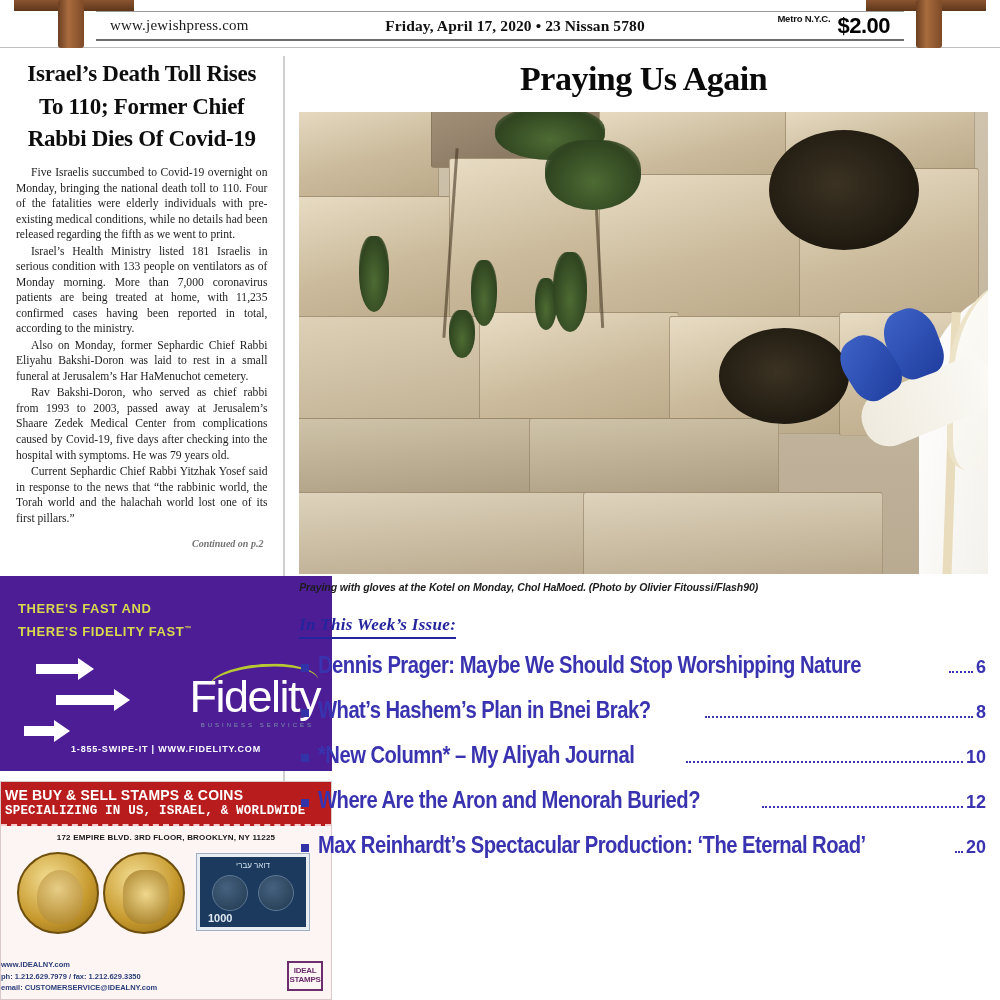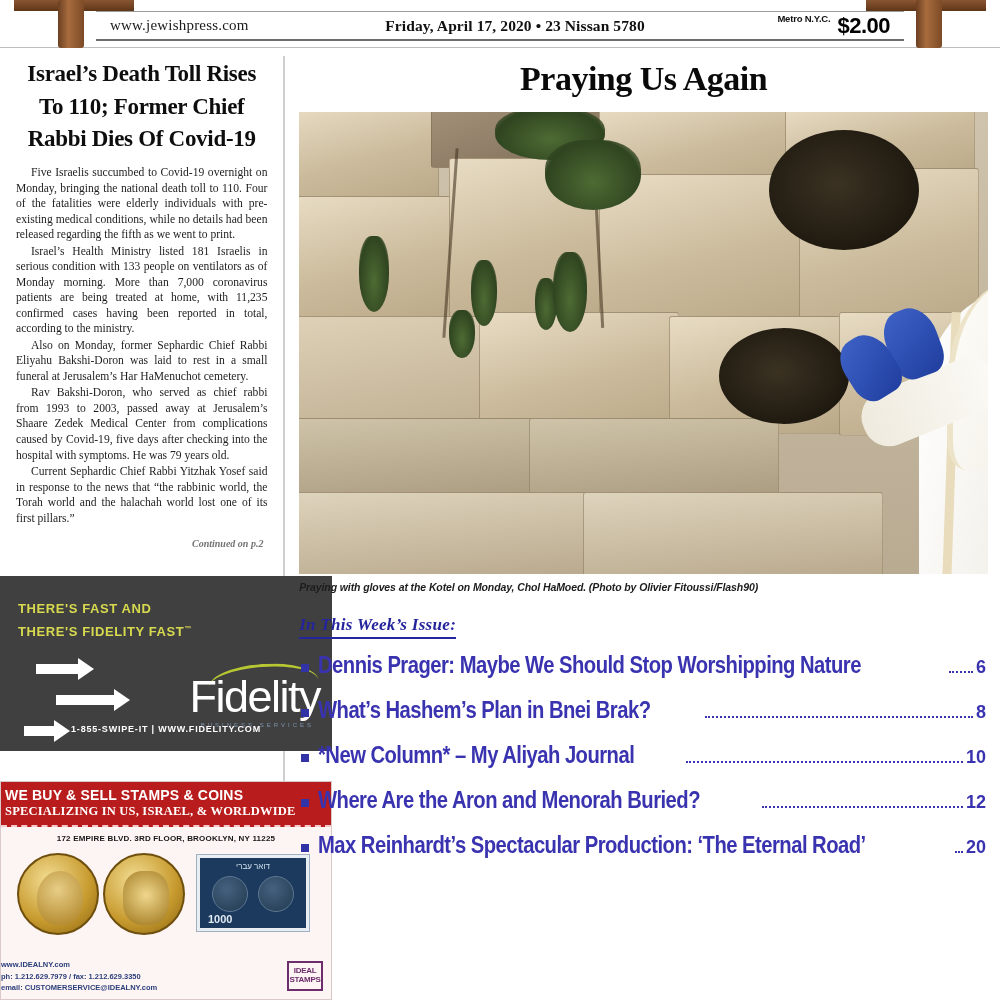--- a/index.html
+++ b/index.html
@@ -100,22 +100,22 @@
     text-align: right;
     font-family: "Liberation Serif", serif;
     font-style: italic; font-weight: bold;
     font-size: 10px; color: #737373;
     padding-right: 4px;
   }
 
   
   .ad-fidelity {
     position: absolute; left: 0; top: 528px;
-    width: 332px; height: 175px;
-    background: #404040;
+    width: 332px; height: 195px;
+    background: #4c1d95;
     overflow: hidden;
   }
   .fid-tag {
     position: absolute; left: 18px; top: 22px;
     font-family: "Liberation Sans", sans-serif;
     font-weight: bold; font-size: 13px;
     color: #d7d94e; letter-spacing: .6px; line-height: 1.75;
   }
   .fid-tag .tm { font-size: 7px; vertical-align: super; }
   .fid-arrows { position: absolute; left: 14px; top: 82px; }
@@ -182,21 +182,21 @@
     padding: 5px 4px 6px 4px;
     text-align: left;
     border-bottom: 2px dashed #f6c9cd;
   }
   .st-line1 {
     font-family: "Liberation Sans", sans-serif;
     font-weight: bold; font-size: 14px; color: #ffffff;
     letter-spacing: .2px;
   }
   .st-line2 {
-    font-family: Liberation Serif, serif;
+    font-family: Liberation Mono, monospace;
     font-weight: bold; font-size: 12.5px; color: #ffffff;
     letter-spacing: .2px; margin-top: 1px;
   }
   .st-address {
     text-align: center; margin-top: 7px;
     font-family: "Liberation Sans", sans-serif;
     font-weight: bold; font-size: 8px; color: #161616;
     letter-spacing: .2px;
   }
   .st-goods {

